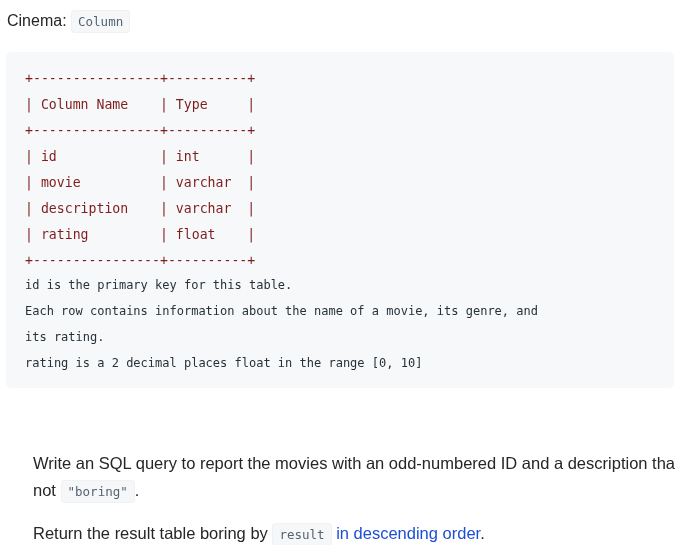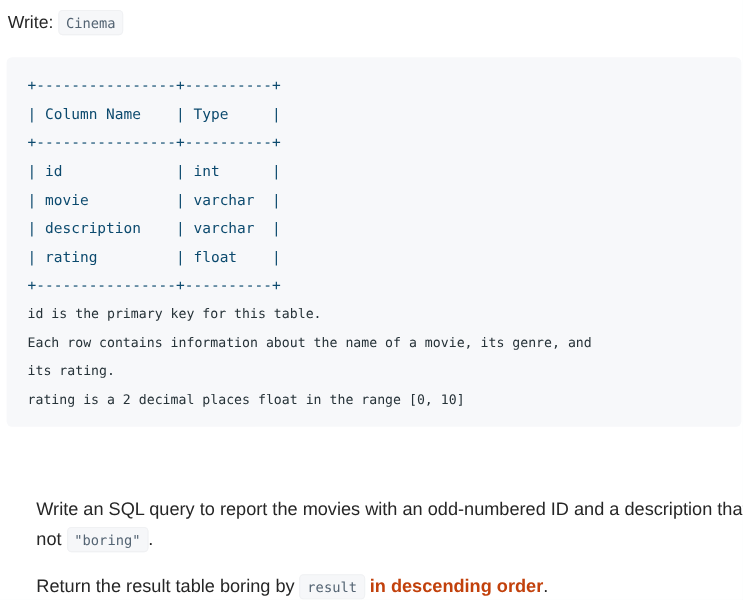--- a/index.html
+++ b/index.html
@@ -43,21 +43,21 @@
       border-radius: 5px;
     }
     .pre-text {
       position: absolute;
       left: 25px;
       top: 66px;
       margin: 0;
       font-family: "DejaVu Sans Mono", monospace;
       font-size: 13.2px;
       line-height: 26px;
-      color: #0c4a6e;
+      color: #7f1d1d;
       white-space: pre;
     }
     .notes {
       position: absolute;
       left: 25px;
       top: 272px;
       margin: 0;
       font-family: "DejaVu Sans Mono", monospace;
       font-size: 12px;
       line-height: 26px;
@@ -68,28 +68,28 @@
       position: absolute;
       left: 7px;
       font-size: 16.5px;
       line-height: 27px;
       color: #262626;
       width: 665px;
       margin-left: 26px;
     }
     .para1 { top: 450px; }
     .para2 { top: 520px; }
-    .para strong { font-weight: bold; color: #c2410c; }
+    .para strong { font-weight: normal; color: #1d4ed8; }
   </style>
 </head>
 <body>
 
 <div class="title-line">
-  <span>Write:</span>
-  <code class="inline">Cinema</code>
+  <span>Cinema:</span>
+  <code class="inline">Column</code>
 </div>
 
 <div class="pre-block"></div>
 
 <pre class="pre-text"><span>+----------------+----------+</span>
 <span>| Column Name    | Type     |</span>
 <span>+----------------+----------+</span>
 <span>| id             | int      |</span>
 <span>| movie          | varchar  |</span>
 <span>| description    | varchar  |</span>

